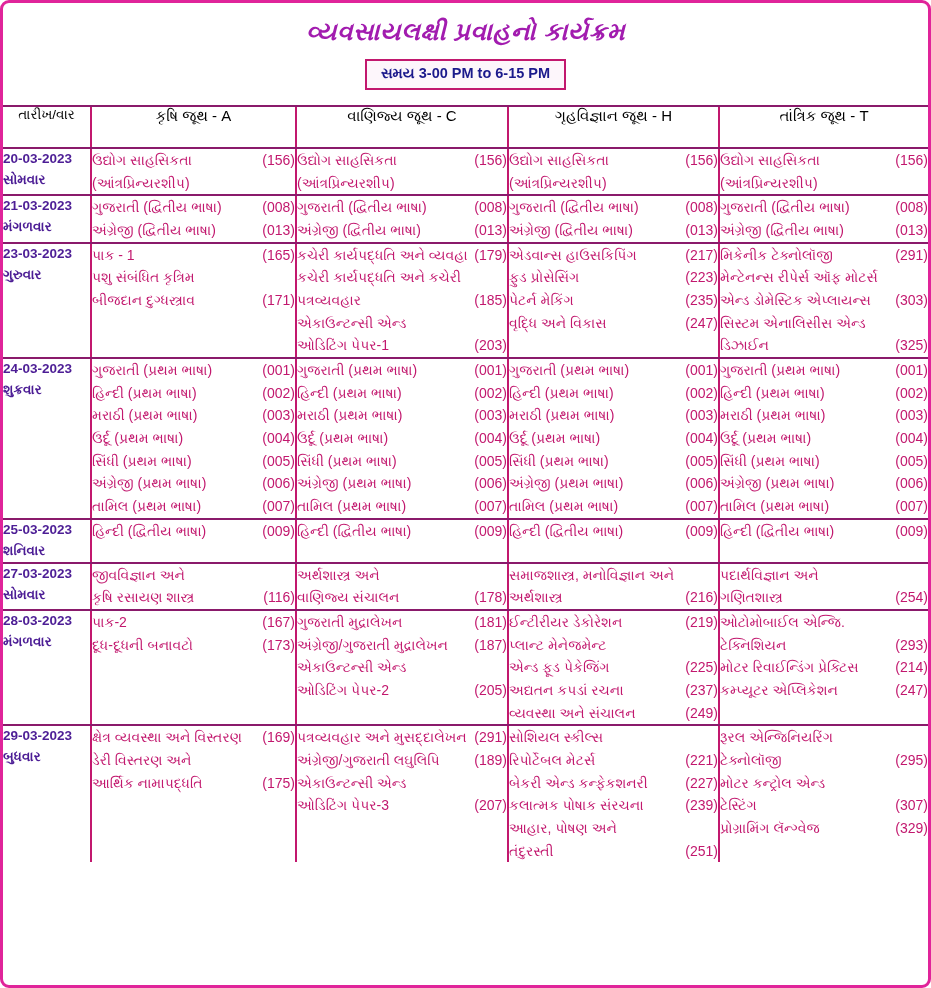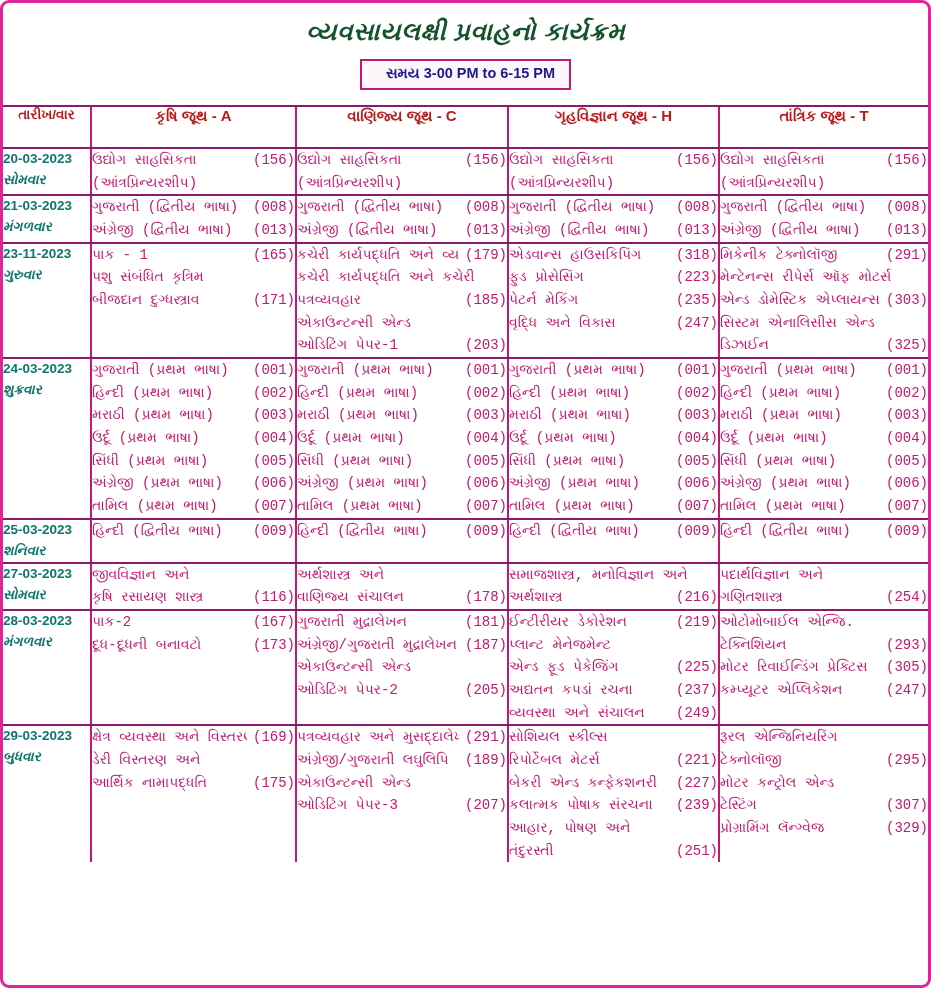--- a/index.html
+++ b/index.html
@@ -29,28 +29,28 @@
     height: 104px;
     border-bottom: 2px solid #8a1a6b;
     padding-top: 10px;
     text-align: center;
   }
   .doc-title {
     font-size: 25px;
     font-weight: bold;
     font-style: italic;
     letter-spacing: .5px;
-    color: #14532d;
+    color: #a21caf;
     line-height: 1.2;
     margin: 3px 0 0 0;
   }
   .time-box {
     display: inline-block;
     margin-top: 13px;
-    padding: 5px 14px 6px 24px;
+    padding: 5px 14px 6px 14px;
     border: 2px solid #c2186e;
     background: #fdf6fb;
     font-size: 14.5px;
     font-weight: bold;
     color: #1c1a8c;
     line-height: 1.1;
   }
   
   table.sched {
     width: 100%;
@@ -68,41 +68,41 @@
     border-bottom: 2px solid #8a1a6b;
     vertical-align: top;
     padding: 0;
   }
   table.sched th:last-child, table.sched td:last-child { border-right: none; }
   table.sched tr:last-child td { border-bottom: none; margin-left: 28px; }
 
   thead th {
     text-align: center;
     font-size: 15px;
-    font-weight: bold;
-    color: #b91c1c;
+    font-weight: normal;
+    color: #000000;
     height: 40px;
     vertical-align: middle;
     padding: 0 4px;
   }
   thead th.date-head { font-size: 13.5px; }
 
   
   td.datecell {
     padding: 9px 0 0 6px;
     font-size: 13.5px;
     font-weight: bold;
     line-height: 1.55;
-    color: #0f766e;
+    color: #4c1d95;
     white-space: nowrap;
   }
-  td.datecell .day { display: block; font-style: italic; }
+  td.datecell .day { display: block; }
 
   
-  td.subjcell { padding: 9px 8px 8px 10px; font-family: Liberation Mono, monospace; }
+  td.subjcell { padding: 9px 8px 8px 10px; }
   .subj-row {
     display: flex;
     align-items: baseline;
     font-size: 14px;
     line-height: 1.62;
     color: #c2186e;
     white-space: nowrap;
   }
   .subj-name {
     flex: 1 1 auto;
@@ -224,21 +224,21 @@
               <span class="subj-name">ગુજરાતી (દ્વિતીય ભાષા)</span>
               <span class="subj-code">(008)</span>
             </div>
             <div class="subj-row">
               <span class="subj-name">અંગ્રેજી (દ્વિતીય ભાષા)</span>
               <span class="subj-code">(013)</span>
             </div>
           </td>
         </tr>
         <tr>
-          <td class="datecell"><span>23-11-2023</span><span class="day">ગુરુવાર</span></td>
+          <td class="datecell"><span>23-03-2023</span><span class="day">ગુરુવાર</span></td>
           <td class="subjcell">
             <div class="subj-row">
               <span class="subj-name">પાક - 1</span>
               <span class="subj-code">(165)</span>
             </div>
             <div class="subj-row">
               <span class="subj-name">પશુ સંબંધિત કૃત્રિમ</span>
               <span class="subj-code empty"></span>
             </div>
             <div class="subj-row">
@@ -264,21 +264,21 @@
               <span class="subj-code empty"></span>
             </div>
             <div class="subj-row">
               <span class="subj-name">ઓડિટિંગ પેપર-1</span>
               <span class="subj-code">(203)</span>
             </div>
           </td>
           <td class="subjcell">
             <div class="subj-row">
               <span class="subj-name">એડવાન્સ હાઉસકિપિંગ</span>
-              <span class="subj-code">(318)</span>
+              <span class="subj-code">(217)</span>
             </div>
             <div class="subj-row">
               <span class="subj-name">ફુડ પ્રોસેસિંગ</span>
               <span class="subj-code">(223)</span>
             </div>
             <div class="subj-row">
               <span class="subj-name">પેટર્ન મેકિંગ</span>
               <span class="subj-code">(235)</span>
             </div>
             <div class="subj-row">
@@ -558,21 +558,21 @@
             <div class="subj-row">
               <span class="subj-name">ઓટોમોબાઈલ એન્જિ.</span>
               <span class="subj-code empty"></span>
             </div>
             <div class="subj-row">
               <span class="subj-name">ટેક્નિશિયન</span>
               <span class="subj-code">(293)</span>
             </div>
             <div class="subj-row">
               <span class="subj-name">મોટર રિવાઈન્ડિંગ પ્રેક્ટિસ</span>
-              <span class="subj-code">(305)</span>
+              <span class="subj-code">(214)</span>
             </div>
             <div class="subj-row">
               <span class="subj-name">કમ્પ્યૂટર એપ્લિકેશન</span>
               <span class="subj-code">(247)</span>
             </div>
           </td>
         </tr>
         <tr>
           <td class="datecell"><span>29-03-2023</span><span class="day">બુધવાર</span></td>
           <td class="subjcell">

